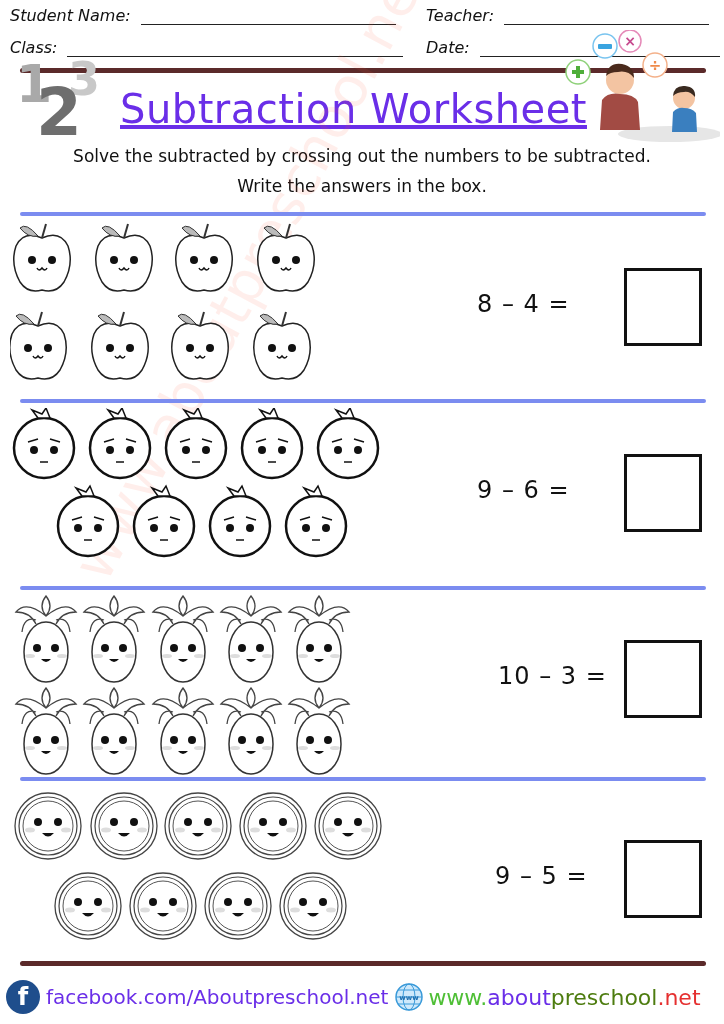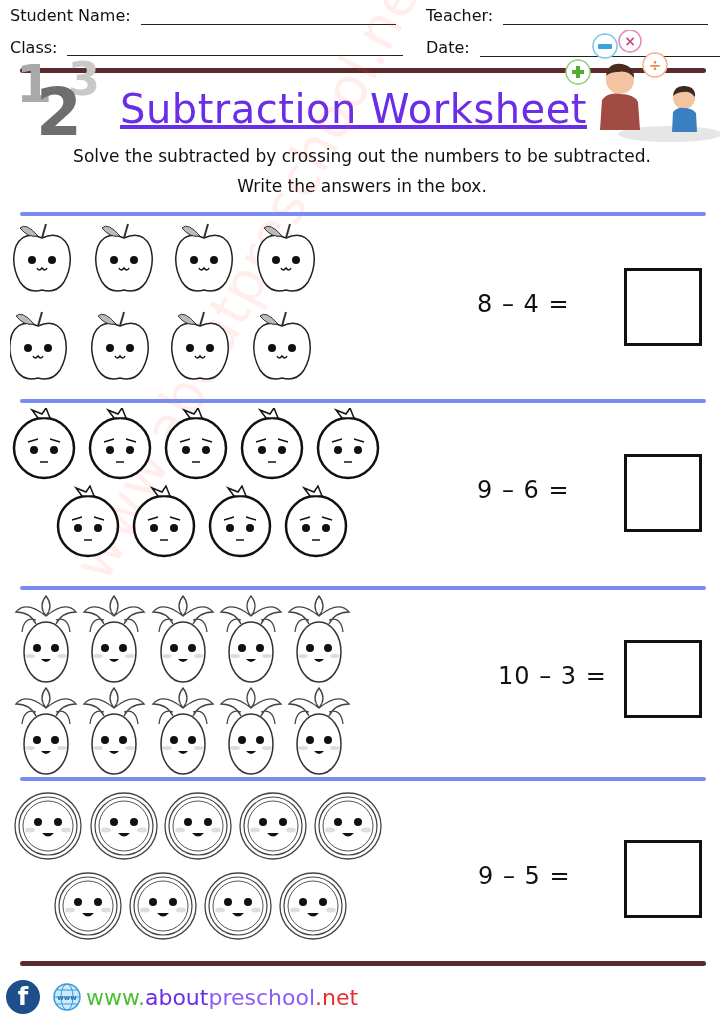--- a/index.html
+++ b/index.html
@@ -1,20 +1,20 @@
 <!DOCTYPE html>
 <html><head>
 <meta charset="utf-8">
 <style>
   * { box-sizing: border-box; margin: 0; padding: 0; }
   html, body { width: 724px; height: 1024px; background: #ffffff; overflow: hidden; }
   body { position: relative; font-family: "DejaVu Sans", sans-serif; color: #111; }
 
   .field-row { position: absolute; left: 10px; display: flex; align-items: flex-end; font-size: 16px; }
-  .field-label { white-space: nowrap; }
+  .field-label { white-space: nowrap; font-style: italic; }
   .field-line { border-bottom: 1.5px solid #222; height: 16px; margin-left: 10px; }
 
   .sep-brown { position: absolute; left: 20px; width: 686px; height: 5px; background: #5b2a2a; border-radius: 3px; }
   .sep-blue { position: absolute; left: 20px; width: 686px; height: 4px; background: #7b8cf0; border-radius: 2px; }
 
   .num-logo { position: absolute; left: 10px; top: 52px; width: 110px; height: 92px; }
   .num-logo span { position: absolute; font-weight: bold; font-family: "DejaVu Sans", sans-serif; }
 
   .title { position: absolute; left: 120px; top: 86px; font-size: 40px; color: #6a2ee8; font-weight: normal; letter-spacing: 0.5px; text-decoration: underline; }
 
@@ -26,35 +26,35 @@
   .answer-box { position: absolute; width: 78px; height: 78px; border: 3px solid #111; background: #fff; }
 
   .watermark { position: absolute; left: 60px; top: 560px; font-size: 56px; color: rgba(255, 90, 60, 0.10); transform: rotate(-62deg); transform-origin: left top; white-space: nowrap; pointer-events: none; }
 
   .footer { position: absolute; left: 6px; top: 977px; width: 714px; height: 40px; display: flex; align-items: center; font-size: 20px; }
   .fb-icon { width: 34px; height: 34px; border-radius: 50%; background: #1f4e8c; color: #fff; display: flex; align-items: center; justify-content: center; font-weight: bold; font-size: 24px; margin-right: 6px; }
   .fb-text { color: #6a2ee8; }
   .www-icon { width: 30px; height: 30px; margin: 0 4px 0 6px; }
   .site-www { color: #4fbf36; }
   .site-about { color: #6a2ee8; }
-  .site-preschool { color: #8b5cf6; }
+  .site-preschool { color: #4d7c0f; }
   .site-net { color: #e53030; }
 </style>
 </head>
 <body>
 
 <div class="field-row" style="top:6px;">
   <span class="field-label">Student Name:</span>
   <span class="field-line" style="width:255px;"></span>
 </div>
 <div class="field-row" style="top:6px; left:426px;">
   <span class="field-label">Teacher:</span>
   <span class="field-line" style="width:205px;"></span>
 </div>
-<div class="field-row" style="top:38px;align-items:center;">
+<div class="field-row" style="top:38px;">
   <span class="field-label">Class:</span>
   <span class="field-line" style="width:336px;"></span>
 </div>
 <div class="field-row" style="top:38px; left:426px;">
   <span class="field-label">Date:</span>
   <span class="field-line" style="width:240px;"></span>
 </div>
 
 <div class="sep-brown" style="top:68px;"></div>
 
@@ -205,28 +205,29 @@
     <use href="#cookie" x="0" y="2"></use>
       <use href="#cookie" x="76" y="2"></use>
       <use href="#cookie" x="150" y="2"></use>
       <use href="#cookie" x="225" y="2"></use>
       <use href="#cookie" x="300" y="2"></use>
     <use href="#cookie" x="40" y="82"></use>
       <use href="#cookie" x="115" y="82"></use>
       <use href="#cookie" x="190" y="82"></use>
       <use href="#cookie" x="265" y="82"></use>
   </svg>
-  <div class="equation" style="left:478px; top:862px;text-align:right;">9 – 5 =</div>
+  <div class="equation" style="left:495px; top:862px;text-align:right;">9 – 5 =</div>
   <div class="answer-box" style="left:624px; top:840px;"></div>
 </div>
 
 <div class="sep-brown" style="top:961px;"></div>
 
 <div class="footer">
   <span class="fb-icon">f</span>
+  <span class="fb-text">facebook.com/Aboutpreschool.net</span>
   <svg class="www-icon" viewBox="0 0 30 30">
     <circle cx="15" cy="15" r="13" fill="#cfe9fb" stroke="#3a9ad9" stroke-width="1.5"></circle>
     <ellipse cx="15" cy="15" rx="6" ry="13" fill="none" stroke="#3a9ad9" stroke-width="1"></ellipse>
     <line x1="2" y1="15" x2="28" y2="15" stroke="#3a9ad9" stroke-width="1"></line>
     <line x1="4" y1="8" x2="26" y2="8" stroke="#3a9ad9" stroke-width="1"></line>
     <line x1="4" y1="22" x2="26" y2="22" stroke="#3a9ad9" stroke-width="1"></line>
     <text x="15" y="18" text-anchor="middle" font-size="7" font-weight="bold" fill="#1e6fb0">www</text>
   </svg>
   <span style="font-size:22px;">
     <span class="site-www">www.</span><span class="site-about">about</span><span class="site-preschool">preschool</span><span class="site-net">.net</span>

